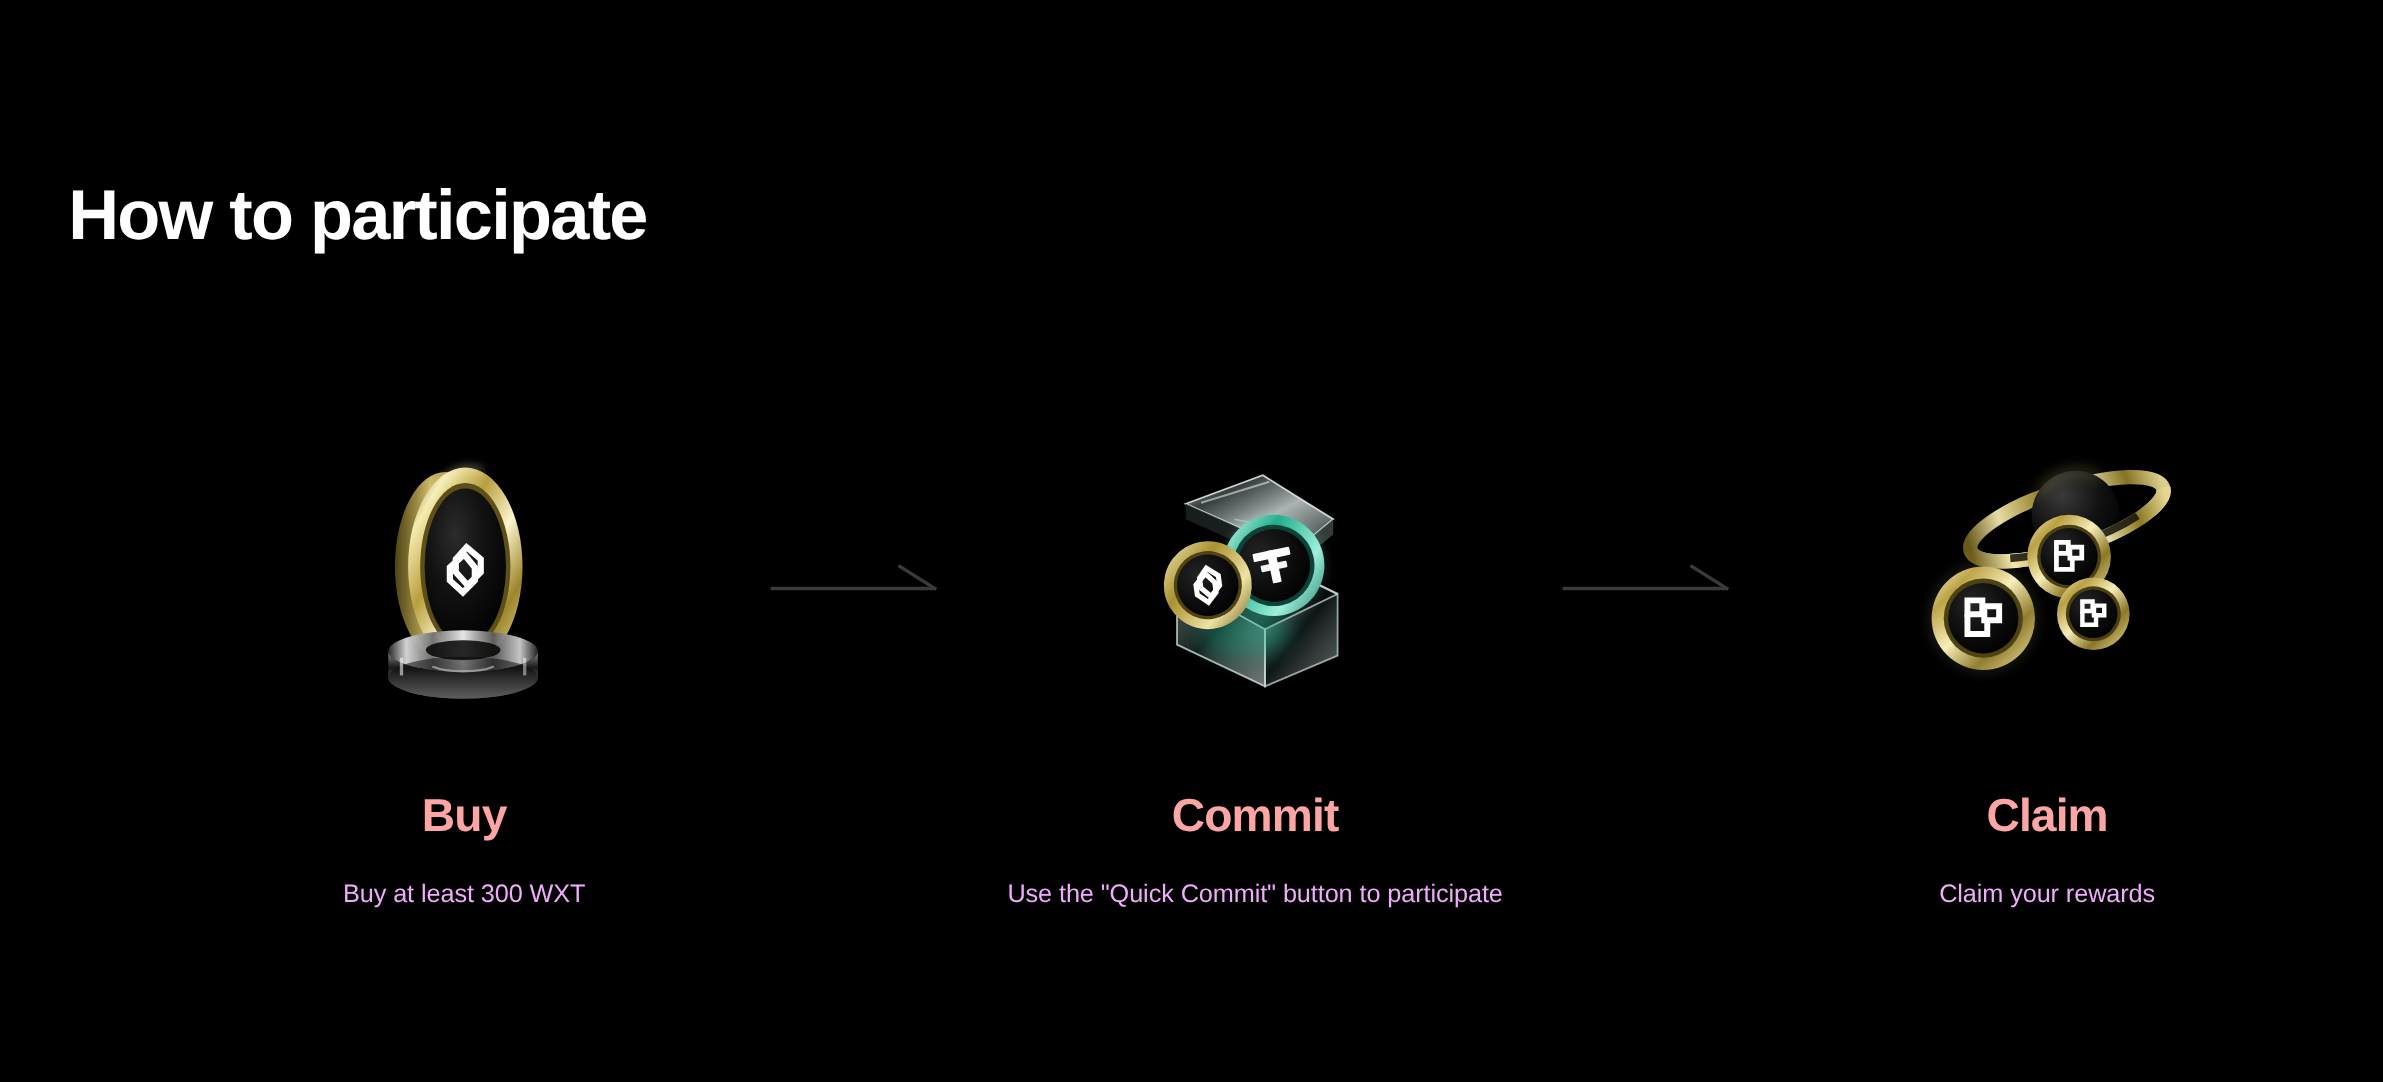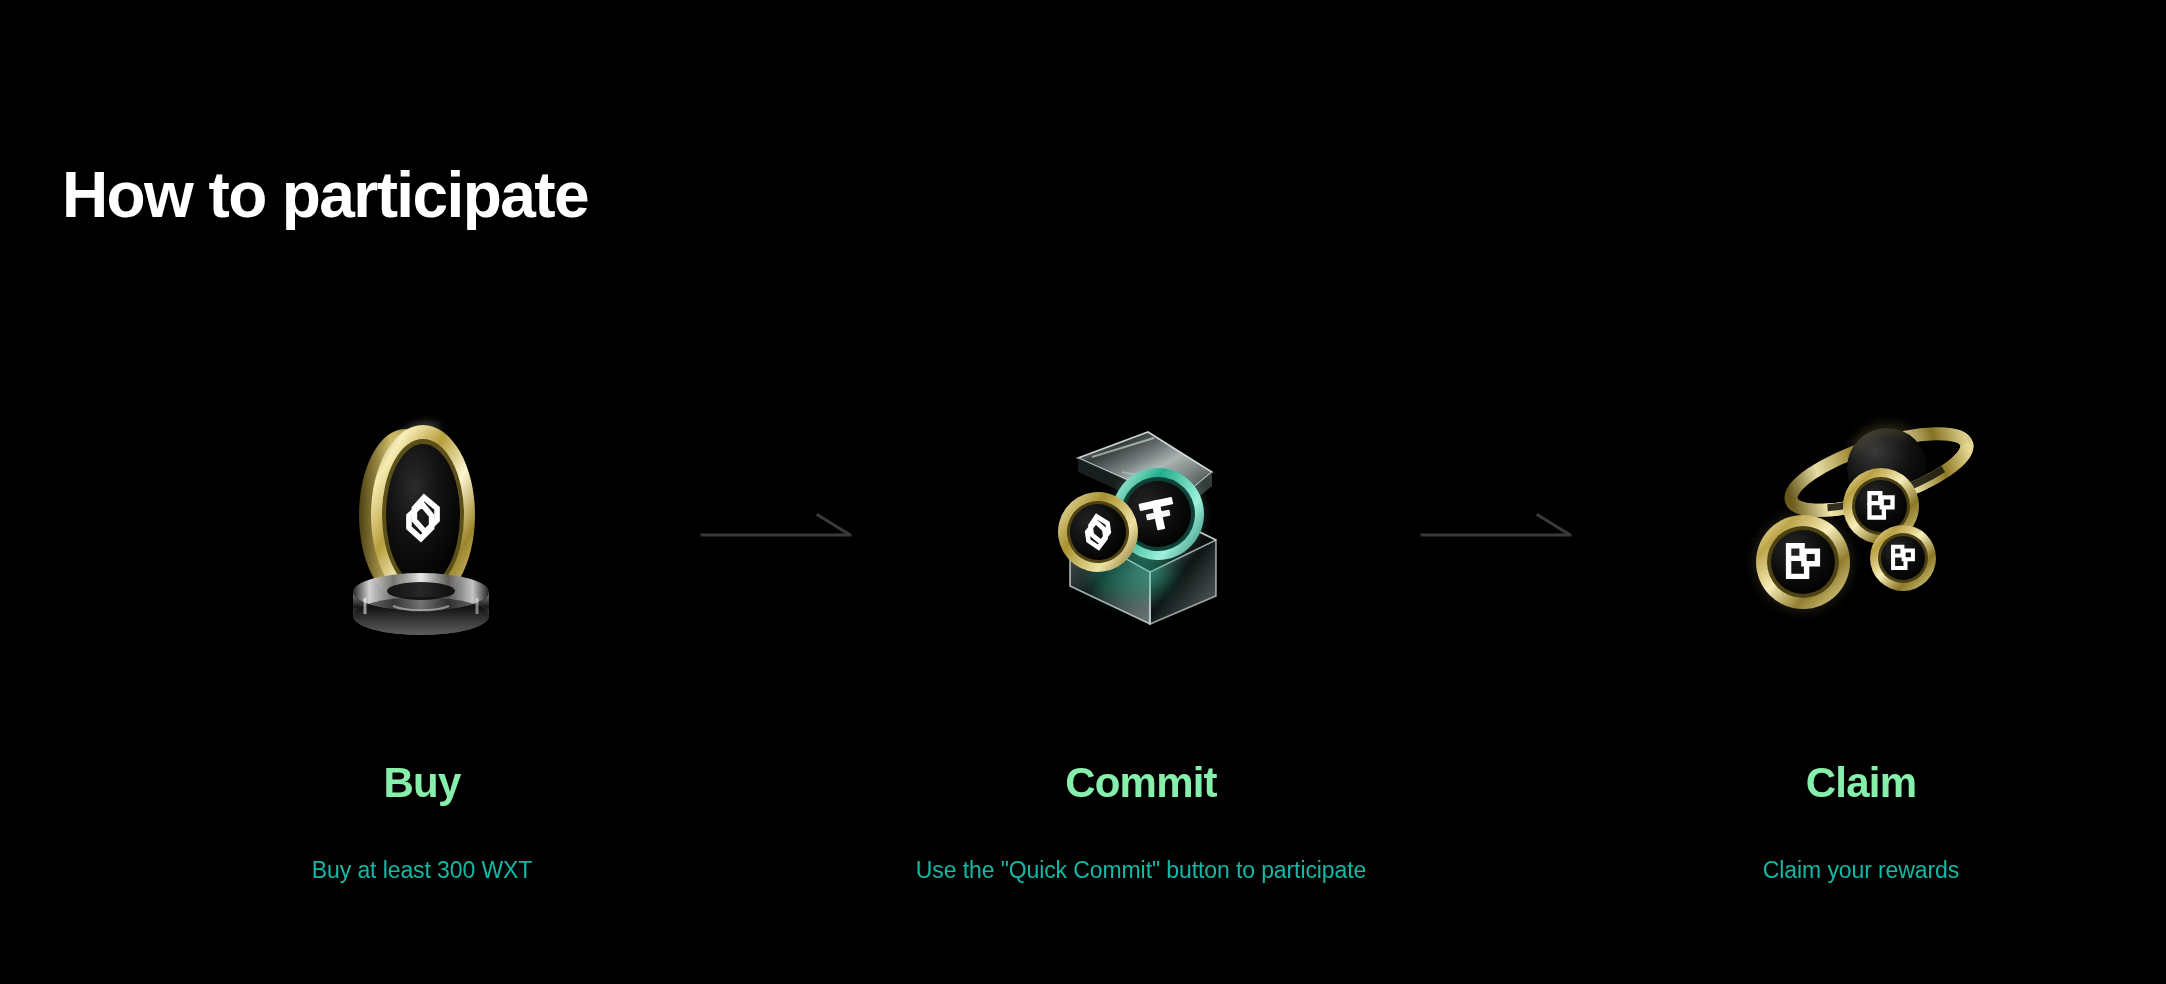--- a/index.html
+++ b/index.html
@@ -61,34 +61,34 @@
 
   .step-art {
     height: 250px;
     display: flex;
     align-items: center;
     justify-content: center;
     position: relative;
   }
 
   .step-title {
-    margin-top: 112px;
+    margin-top: 70px;
     font-size: 42px;
     font-weight: 700;
     letter-spacing: -0.8px;
-    color: #86efac;
+    color: #fca5a5;
     line-height: 1;
   }
 
   .step-desc {
-    margin-top: 52px;
+    margin-top: 36px;
     font-size: 23px;
     font-weight: 400;
     letter-spacing: -0.1px;
-    color: #14b8a6;
+    color: #f0abfc;
     line-height: 1.25;
     white-space: nowrap;
   }
 
   
   .connector {
     position: absolute;
     top: 505px;
     width: 160px;
     height: 44px;

